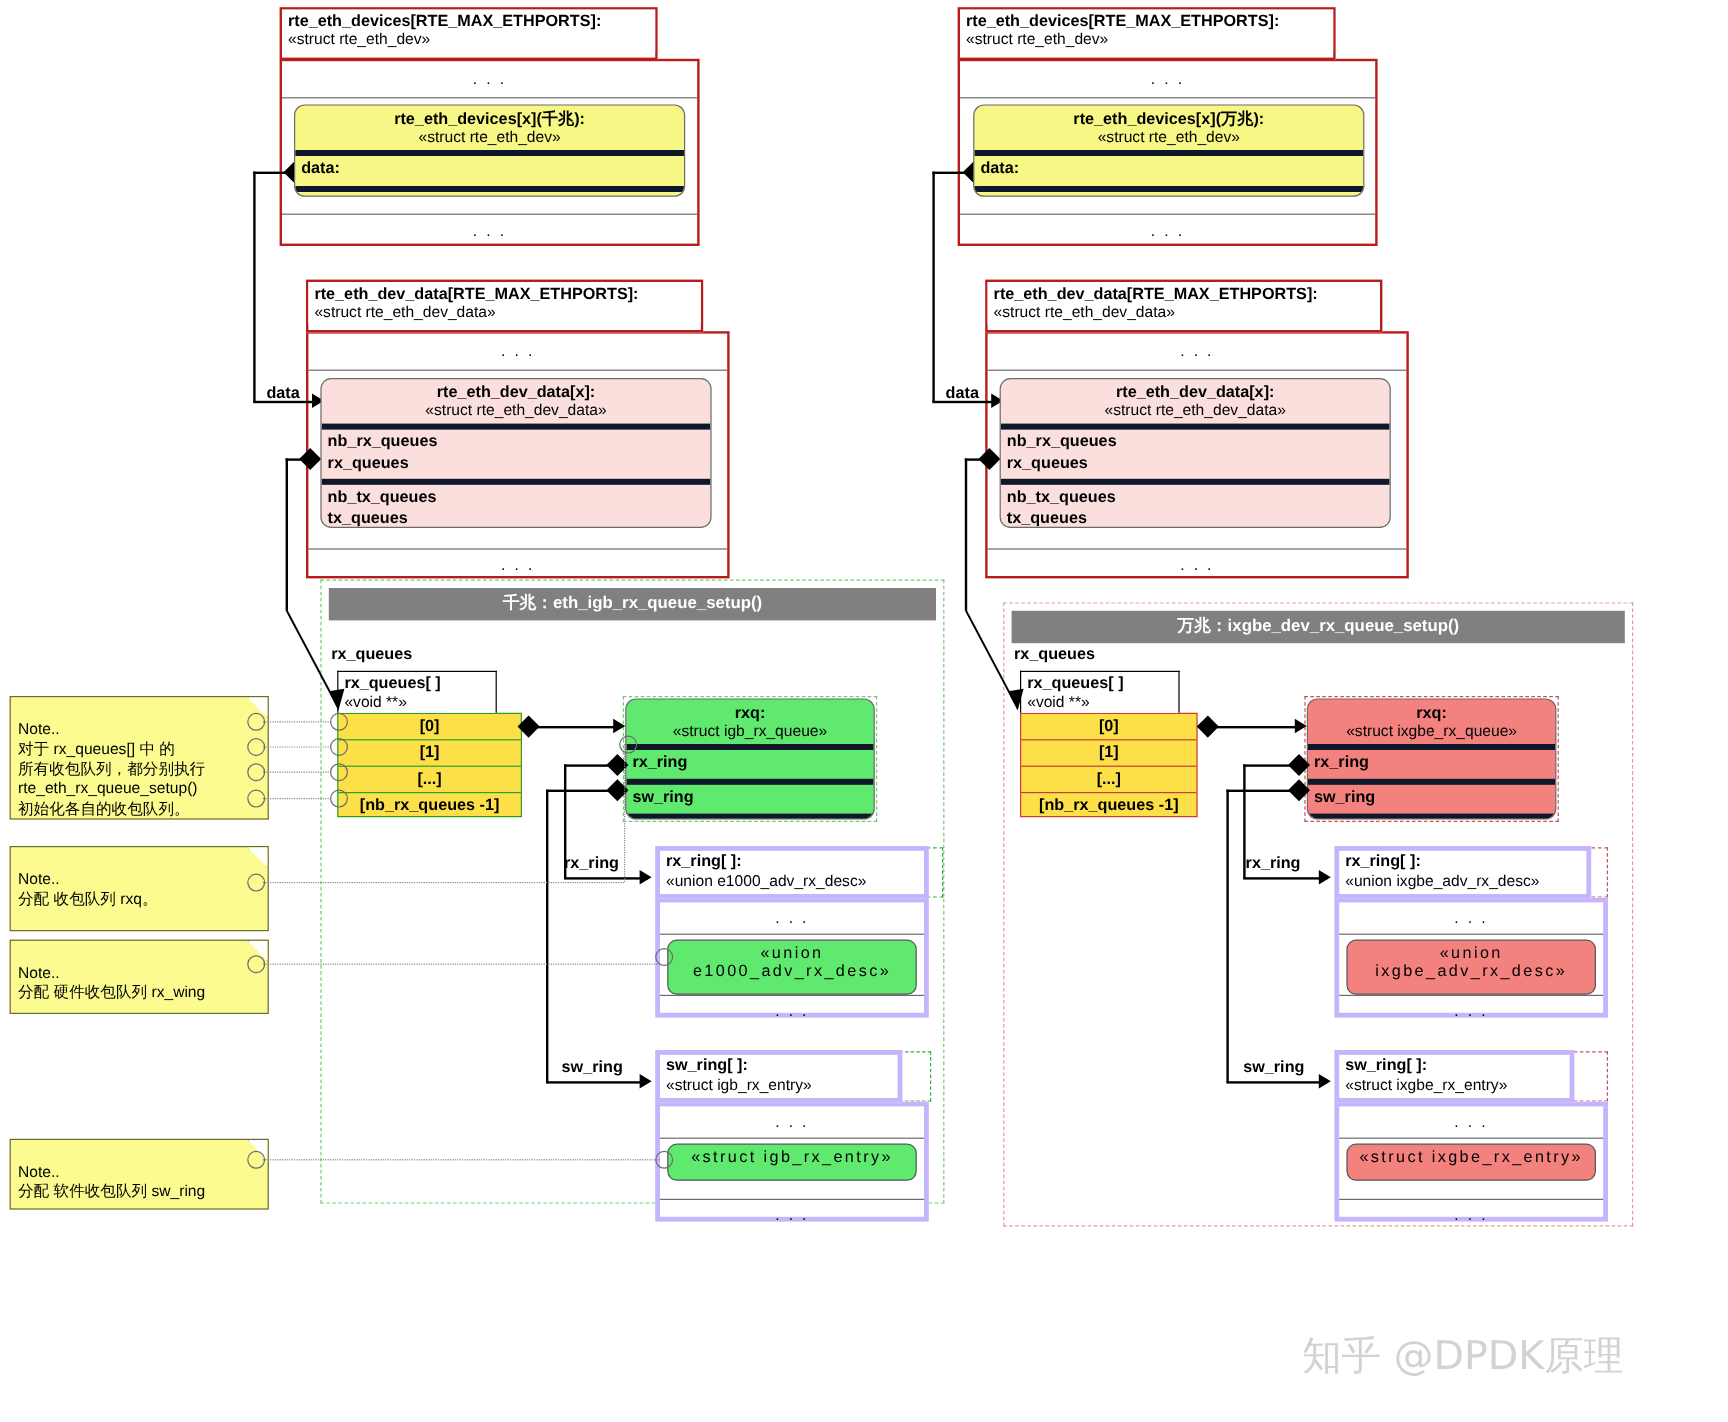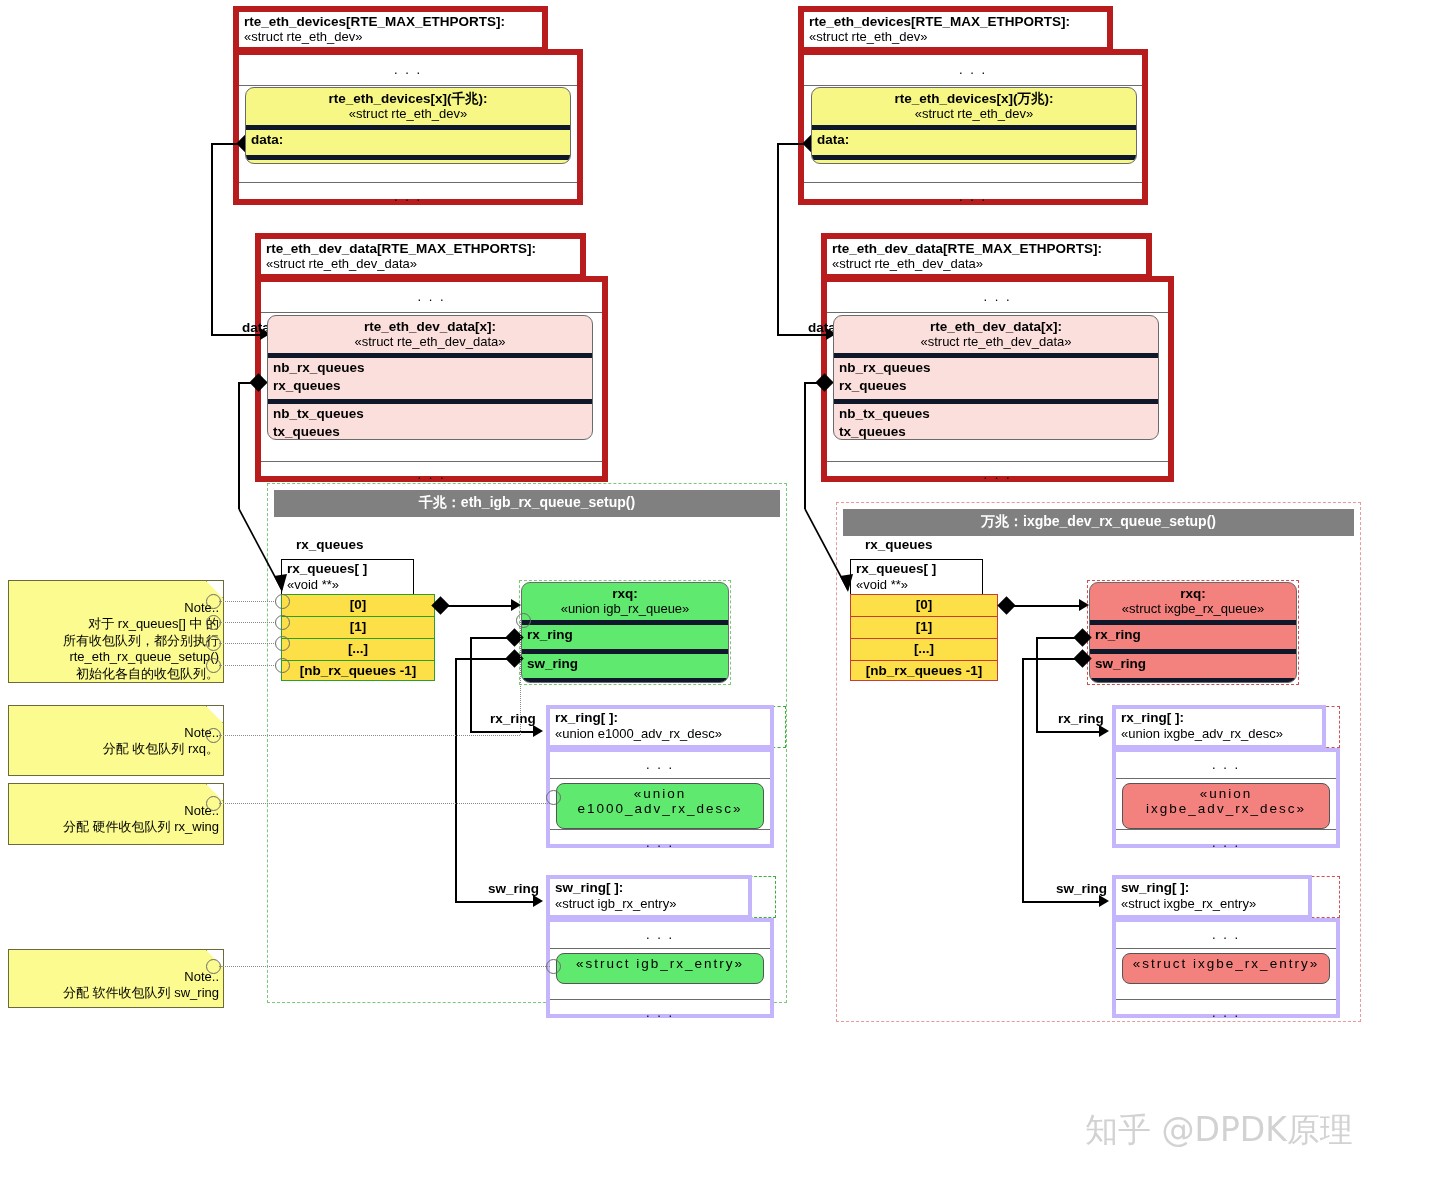--- a/index.html
+++ b/index.html
@@ -4,21 +4,21 @@
 <style>
   html,body{margin:0;padding:0;}
   body{
     width:1440px;height:1185px;position:relative;background:#fff;
     font-family:"Liberation Sans","DejaVu Sans",sans-serif;
     font-size:13px;color:#000;overflow:hidden;
   }
   .abs{position:absolute;box-sizing:border-box;}
 
   
-  .arrbox{border:6px solid #b91c1c;background:#fff;}
+  .arrbox{border:2px solid #b91c1c;background:#fff;}
   .arrbox .hdr{
     border-bottom:1px solid #6b6b6b;padding:2px 4px 3px 5px;line-height:1.15;
     background:#fff;
   }
   .arrbox .hdr .t1{font-weight:bold;font-size:13.5px;white-space:nowrap;}
   .arrbox .hdr .t2{font-size:13px;white-space:nowrap;}
   .arrbox .row{
     border-bottom:1px solid #6b6b6b;text-align:center;font-size:13px;
     letter-spacing:2px;
   }
@@ -74,21 +74,21 @@
   .ring .rr{border-bottom:1px solid #6b6b6b;text-align:center;letter-spacing:2px;font-size:13px;}
   .ring .rr:last-child{border-bottom:none;}
   .ring .elt{
     margin:4px 6px;border:1px solid #555;border-radius:8px;text-align:center;
     font-size:13.5px;line-height:1.1;padding:3px 0 11px;
   }
 
   
   .note{
     background:#fbfb8f;border:1px solid #6a6a3a;position:absolute;
-    font-size:13px;line-height:1.27;padding:2px 4px 3px 6px;white-space:pre-line;text-align:right;
+    font-size:13px;line-height:1.27;padding:2px 4px 3px 6px;white-space:pre-line;
   }
   .note .fold{
     position:absolute;top:0;right:0;width:16px;height:16px;
     background:#fff;border-left:1px solid #6a6a3a;border-bottom:1px solid #6a6a3a;
     clip-path:polygon(0 0,100% 100%,100% 0);
   }
 
   
   .ln{position:absolute;background:#000;}
   .hl{height:1.6px;}
@@ -96,21 +96,21 @@
   .dot{position:absolute;border-top:1px dotted #888;height:0;}
   .port{
     position:absolute;width:13px;height:13px;border-radius:50%;
     border:1px solid #6b6b6b;background:transparent;
   }
   .diam{
     position:absolute;width:13px;height:13px;background:#000;
     transform:rotate(45deg);
   }
   .arrh{position:absolute;width:0;height:0;}
-  .lbl{position:absolute;font-weight:bold;font-size:13.5px;white-space:nowrap;margin-left:20px;}
+  .lbl{position:absolute;font-weight:bold;font-size:13.5px;white-space:nowrap;}
 
   .wm{
     position:absolute;color:#d2d2d2;font-size:33px;white-space:nowrap;
     font-family:"DejaVu Sans",sans-serif;
   }
 </style>
 </head>
 <body>
 
 <div class="abs arrbox" style="left:233px;top:6px;width:315px;height:44px;z-index:3">
@@ -175,21 +175,21 @@
     <div class="qrow">[0]</div>
     <div class="qrow">[1]</div>
     <div class="qrow">[...]</div>
     <div class="qrow">[nb_rx_queues -1]</div>
   </div>
 </div>
 
 <div class="abs cls grn" style="left:521px;top:582px;width:208px;height:101px;">
   <div class="title">
     <div class="n">rxq:</div>
-    <div class="s">«union igb_rx_queue»</div>
+    <div class="s">«struct igb_rx_queue»</div>
   </div>
   <div class="sect" style="height:21px;">
     <b>rx_ring</b>
   </div>
   <div class="sect" style="height:21px;">
     <b>sw_ring</b>
   </div>
   <div class="sect" style="height:14px;"></div>
 </div>
 

